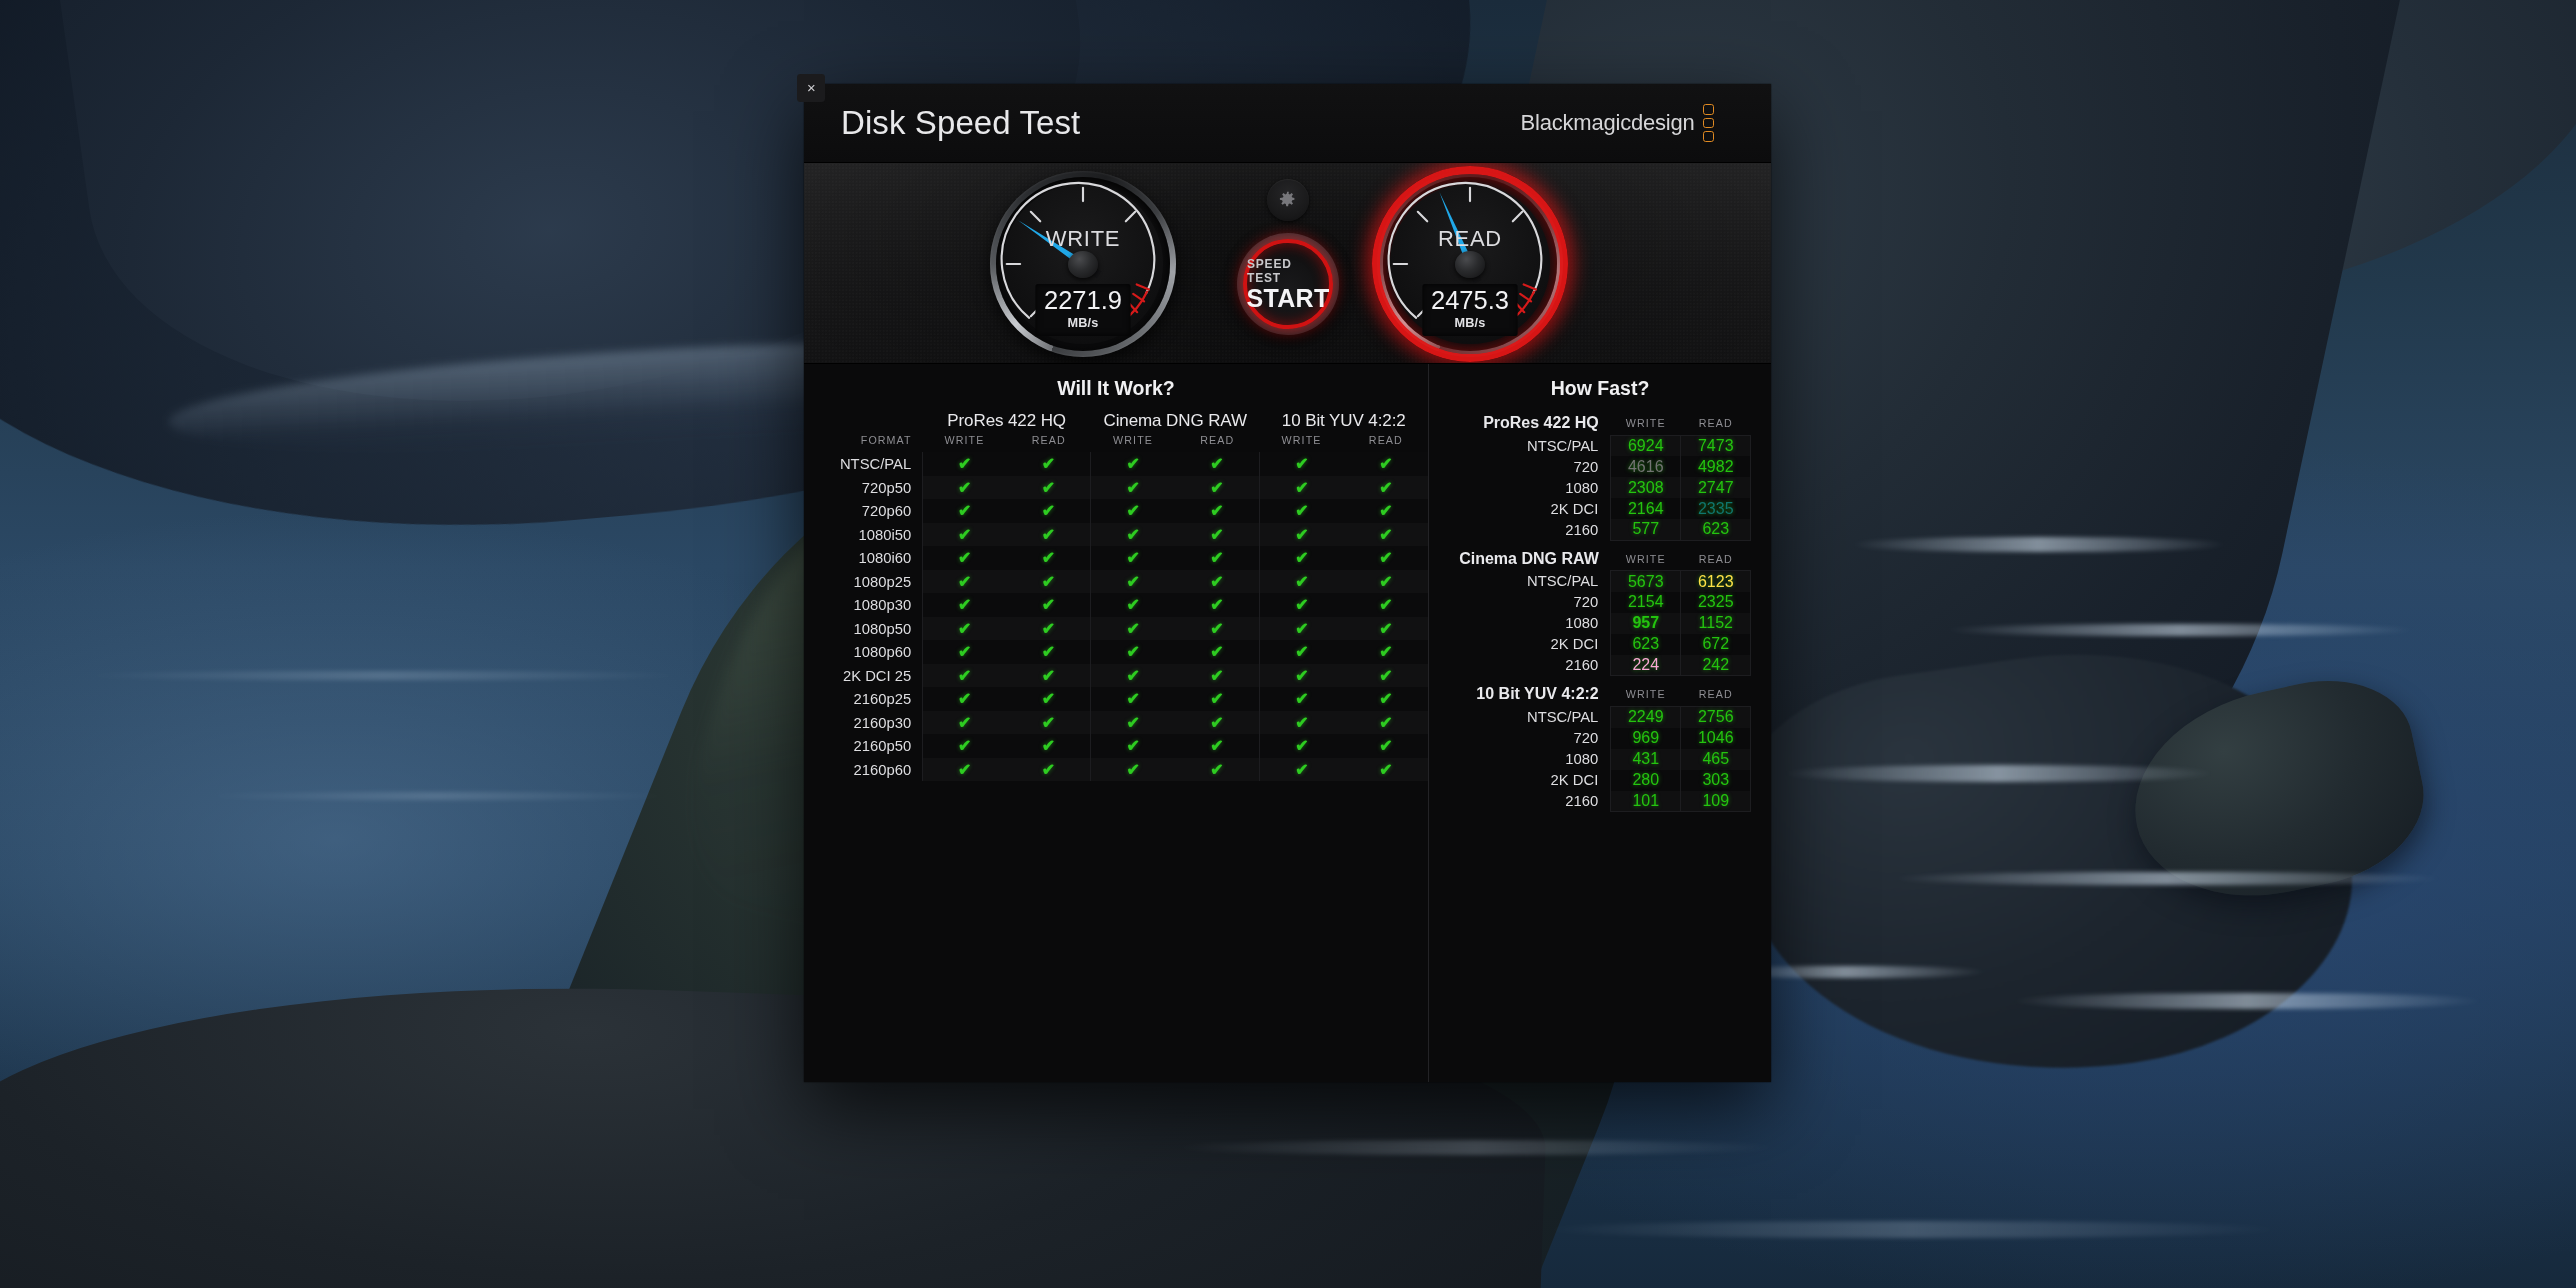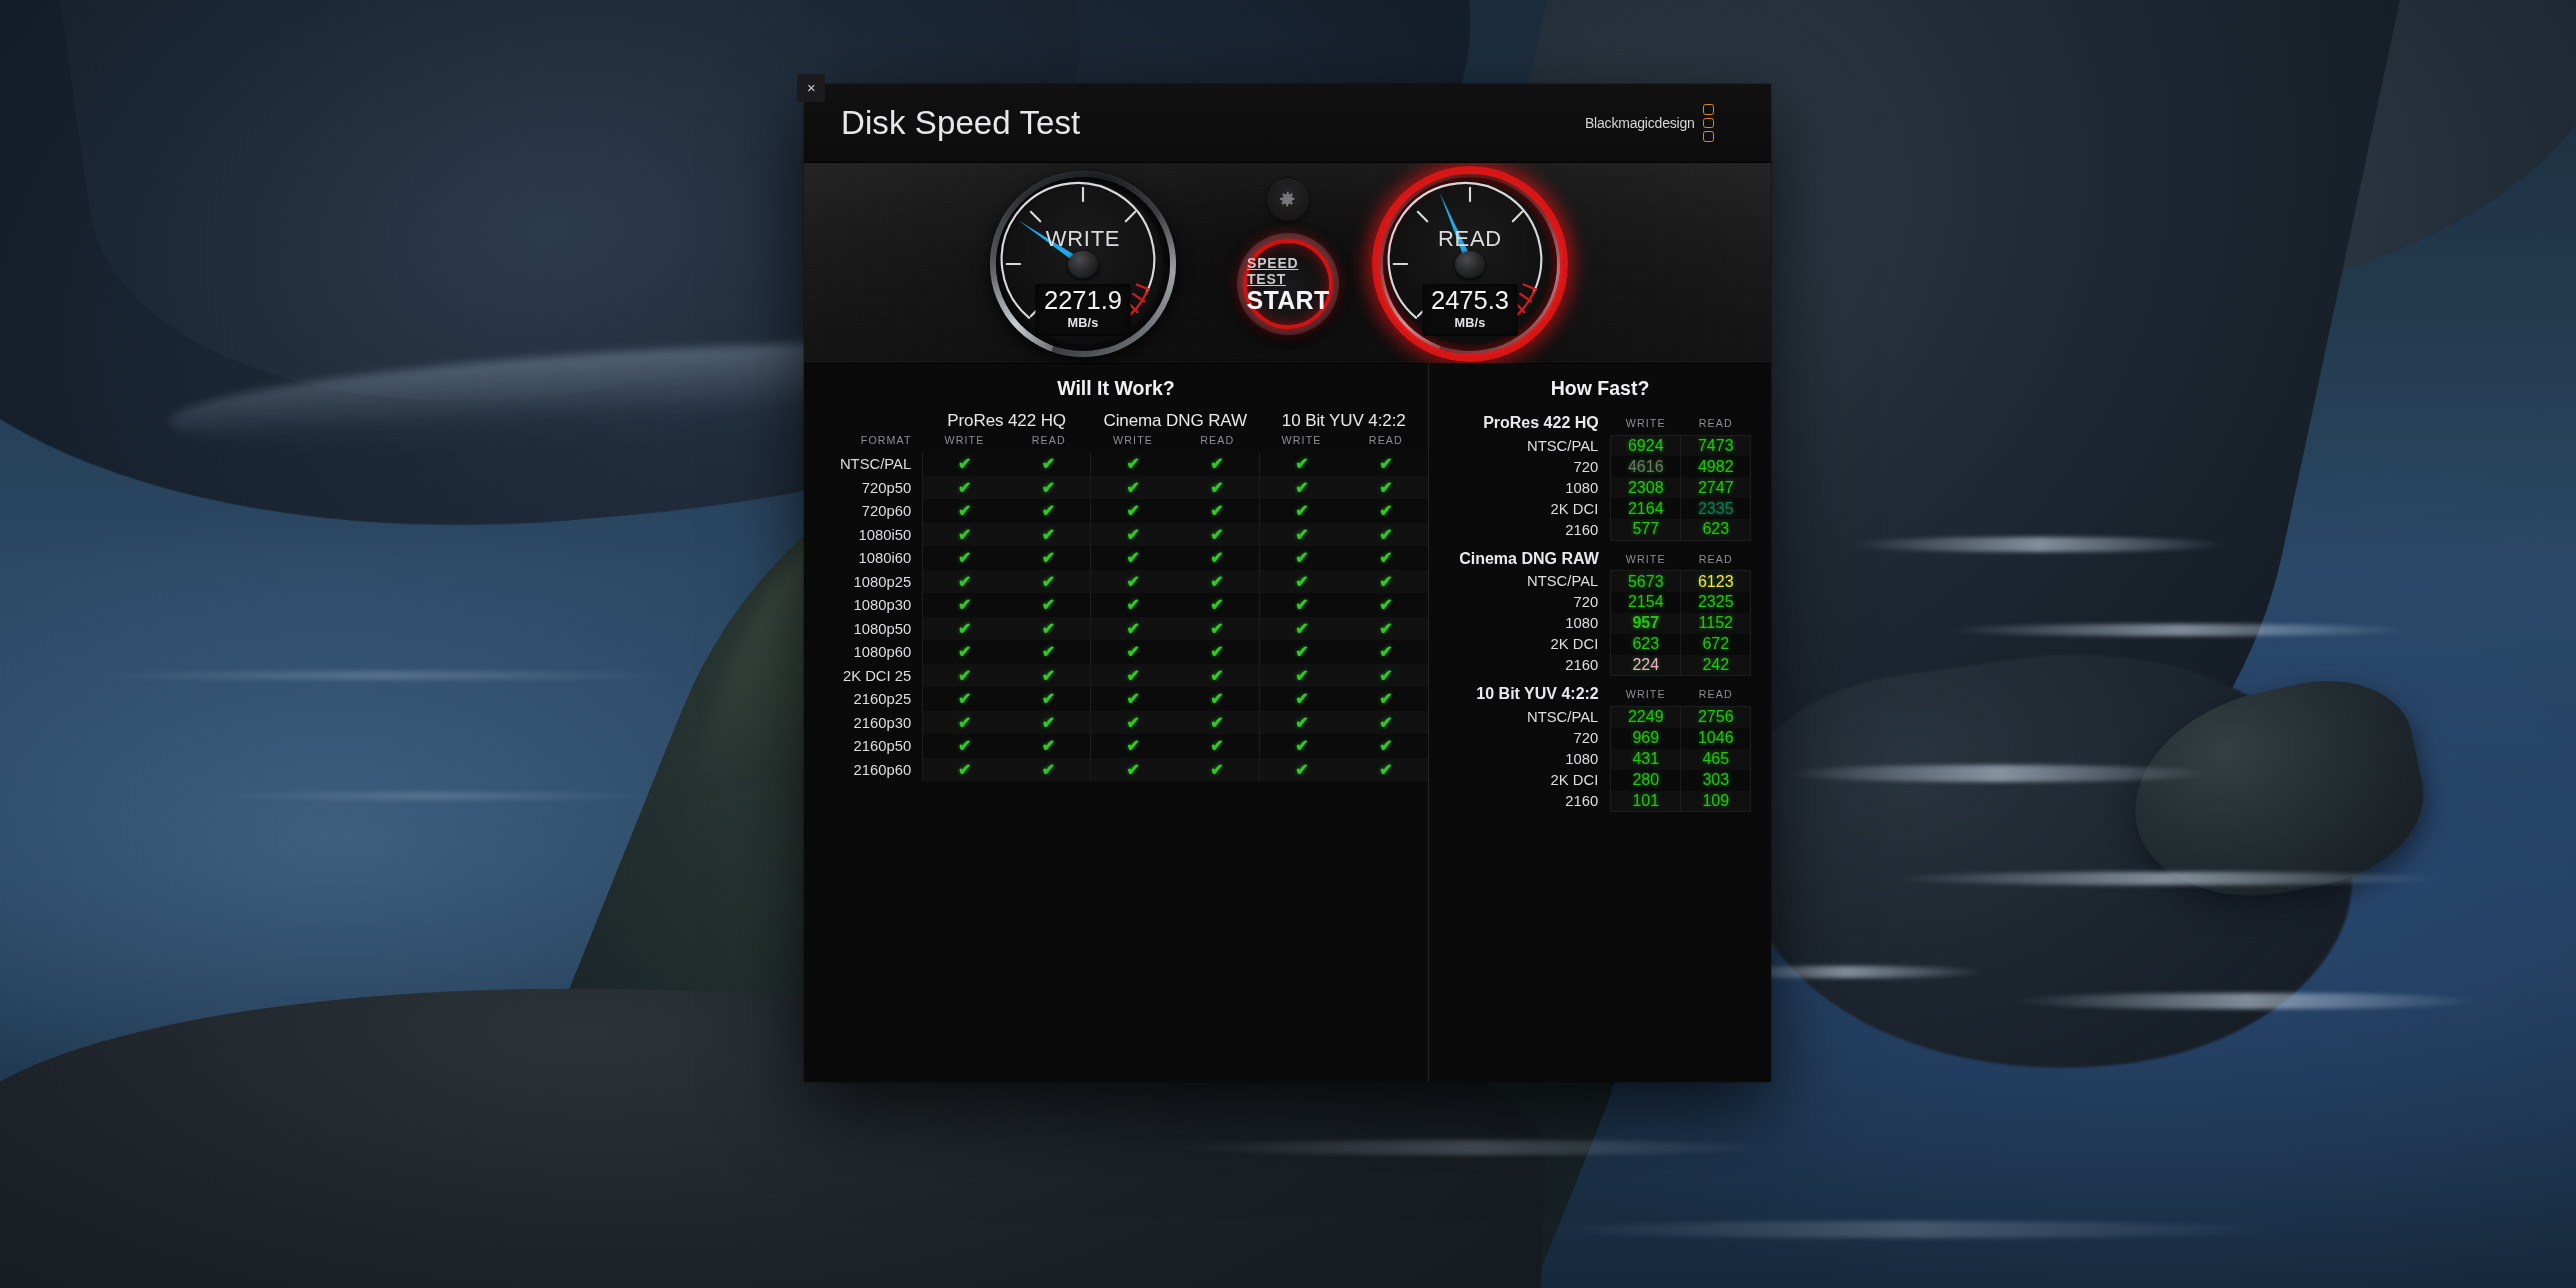--- a/index.html
+++ b/index.html
@@ -137,21 +137,21 @@
     font-size: 33px;
     font-weight: 300;
     color: #e8e8ea;
     letter-spacing: 0.1px;
   }
   #brand-wrap {
     margin-left: auto;
     display: flex; align-items: center; gap: 8.7px;
   }
   #brand-text {
-    font-size: 14px;
+    font-size: 22px;
     color: #d6d6d8;
     font-weight: 300;
     letter-spacing: -0.2px;
   }
   #brand-logo { display: flex; flex-direction: column; gap: 2.7px; }
   #brand-logo i {
     display: block;
     width: 10.7px; height: 10.7px;
     border: 1.7px solid #e08a22;
     border-radius: 2.7px;
@@ -272,23 +272,22 @@
     background: radial-gradient(circle at 50% 60%, #1a1a1c 0%, #111112 60%, #090909 100%);
     border: 4.7px solid rgba(208,18,18,0.95);
     box-shadow:
       0 0 13.4px 4px rgba(214,20,20,0.55),
       inset 0 0 12px 2.7px rgba(214,20,20,0.40);
     display: flex; flex-direction: column;
     align-items: center; justify-content: center;
     gap: 0.7px;
   }
   #start-sub {
-    font-size: 14px; font-weight: 700; color: #c8c8cb;
+    font-size: 12px; font-weight: 700; color: #c8c8cb;
     letter-spacing: 0.8px;
-    text-decoration: underline;
   }
   #start-main {
     font-size: 25px; font-weight: 700; color: #f4f4f6;
     letter-spacing: 0.3px; line-height: 1;
   }
   
   #mouse-cursor {
     position: absolute;
     left: 1170px; top: 392px;
     width: 0; height: 0;

